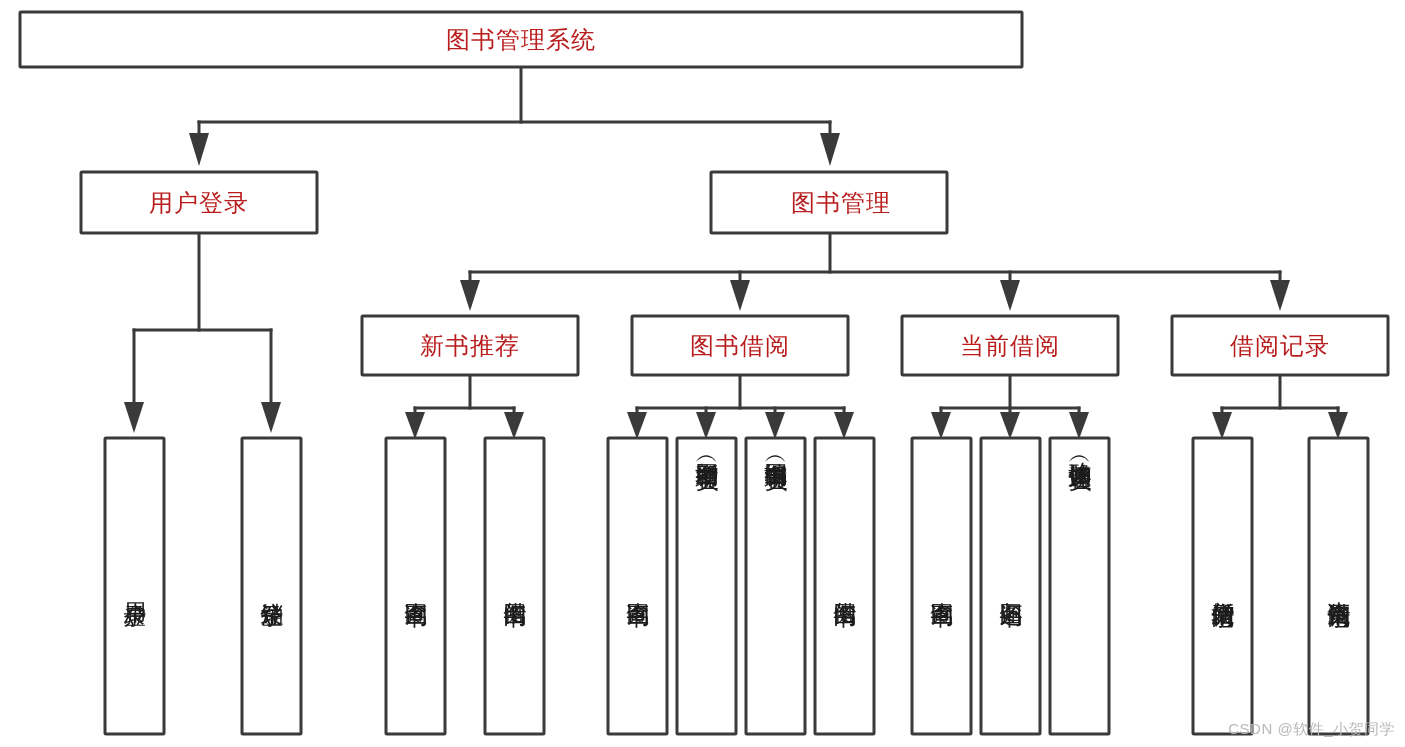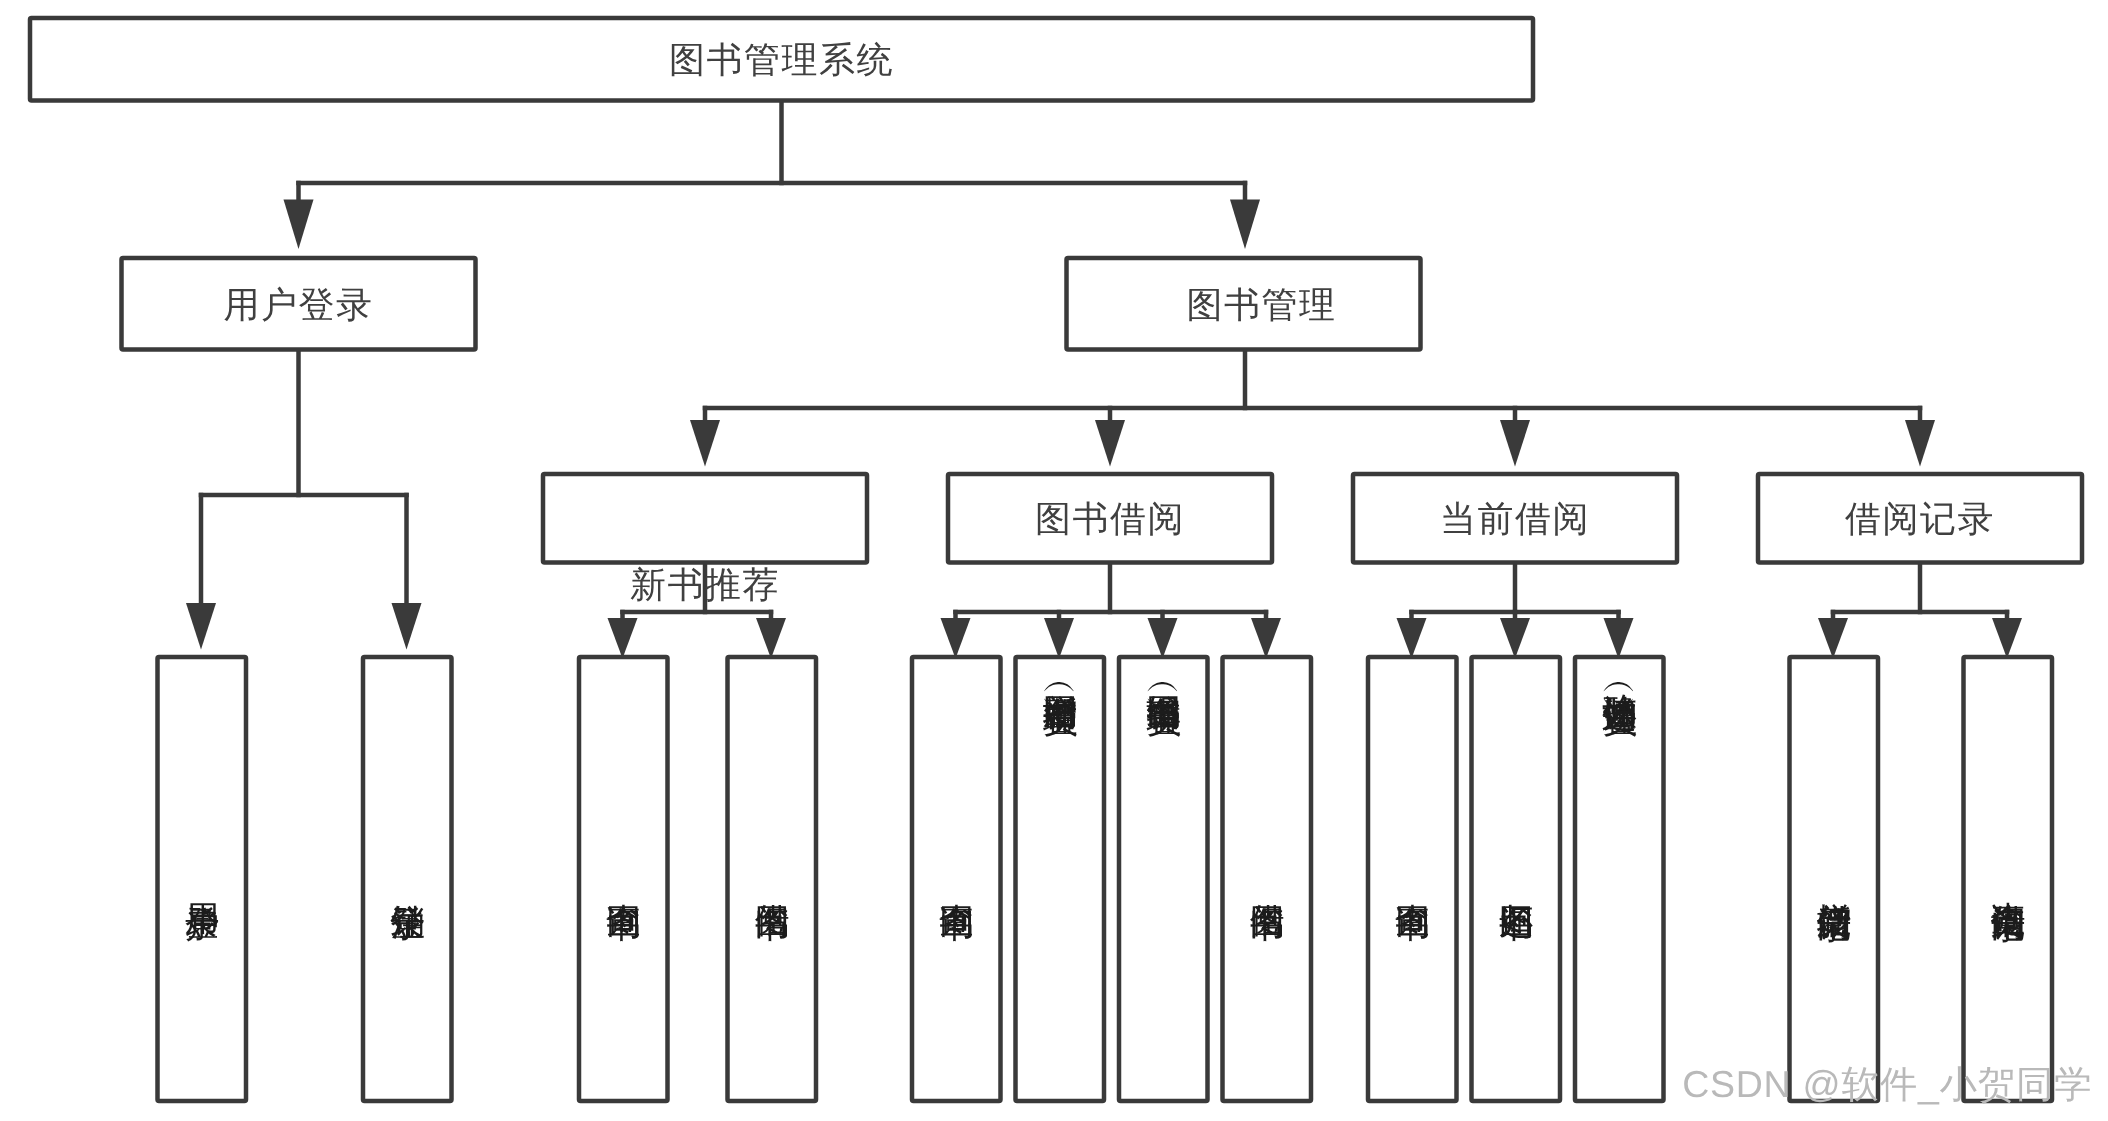--- a/index.html
+++ b/index.html
@@ -52,31 +52,31 @@
     white-space: nowrap;
     pointer-events: none;
   }
   .hlabel-wrap {
     position: absolute;
     display: flex;
     align-items: center;
     justify-content: center;
     font-family: "Liberation Sans", "DejaVu Sans", sans-serif;
     font-size: 24px;
-    color: #404040;
+    color: #b91c1c;
     letter-spacing: 1px;
     white-space: nowrap;
     pointer-events: none;
   }
   #watermark {
     position: absolute;
     right: 10px;
     bottom: 8px;
     font-family: "Liberation Sans", "DejaVu Sans", sans-serif;
-    font-size: 25px;
+    font-size: 15px;
     color: #b9b9b9;
     letter-spacing: 0.5px;
     white-space: nowrap;
   }
 </style>
 </head>
 <body>
 
 <div id="diagram-root">
 
@@ -186,21 +186,21 @@
 
     <rect class="node-box" x="1193" y="438" width="59" height="296" rx="1"></rect>
     <rect class="node-box" x="1309" y="438" width="59" height="296" rx="1"></rect>
   </svg>
 
   <div class="hlabel-wrap" style="left:20px; top:12px; width:1002px; height:55px;">图书管理系统</div>
 
   <div class="hlabel-wrap" style="left:81px; top:172px; width:236px; height:61px;">用户登录</div>
   <div class="hlabel-wrap" style="left:711px; top:172px; width:260px; height:61px;">图书管理</div>
 
-  <div class="hlabel-wrap" style="left:362px; top:316px; width:216px; height:59px;margin-top:44px;">新书推荐</div>
+  <div class="hlabel-wrap" style="left:362px; top:316px; width:216px; height:59px;">新书推荐</div>
   <div class="hlabel-wrap" style="left:902px; top:316px; width:216px; height:59px;">当前借阅</div>
   <div class="hlabel-wrap" style="left:632px; top:316px; width:216px; height:59px;">图书借阅</div>
   <div class="hlabel-wrap" style="left:1172px; top:316px; width:216px; height:59px;font-family:Liberation Serif, serif;">借阅记录</div>
 
   <div class="vlabel-wrap" style="left:105px; top:438px; width:59px; height:296px;">用户登录</div>
   <div class="vlabel-wrap" style="left:242px; top:438px; width:59px; height:296px;">注销登录</div>
 
   <div class="vlabel-wrap" style="left:386px; top:438px; width:59px; height:296px;">查询图书</div>
   <div class="vlabel-wrap" style="left:485px; top:438px; width:59px; height:296px;">借阅图书</div>
 

